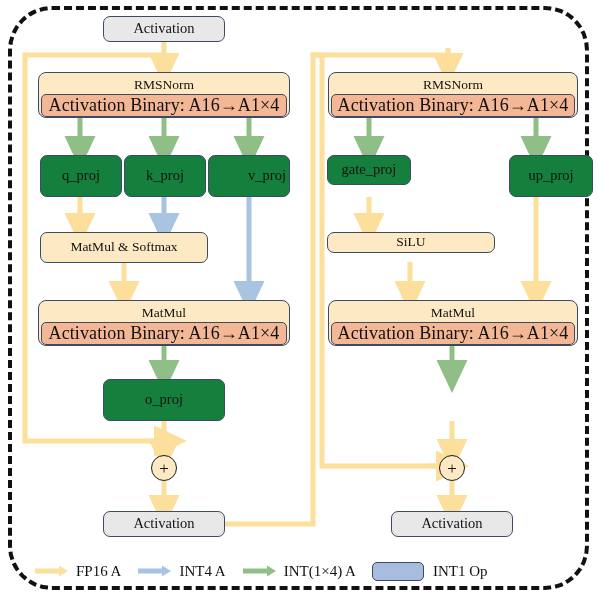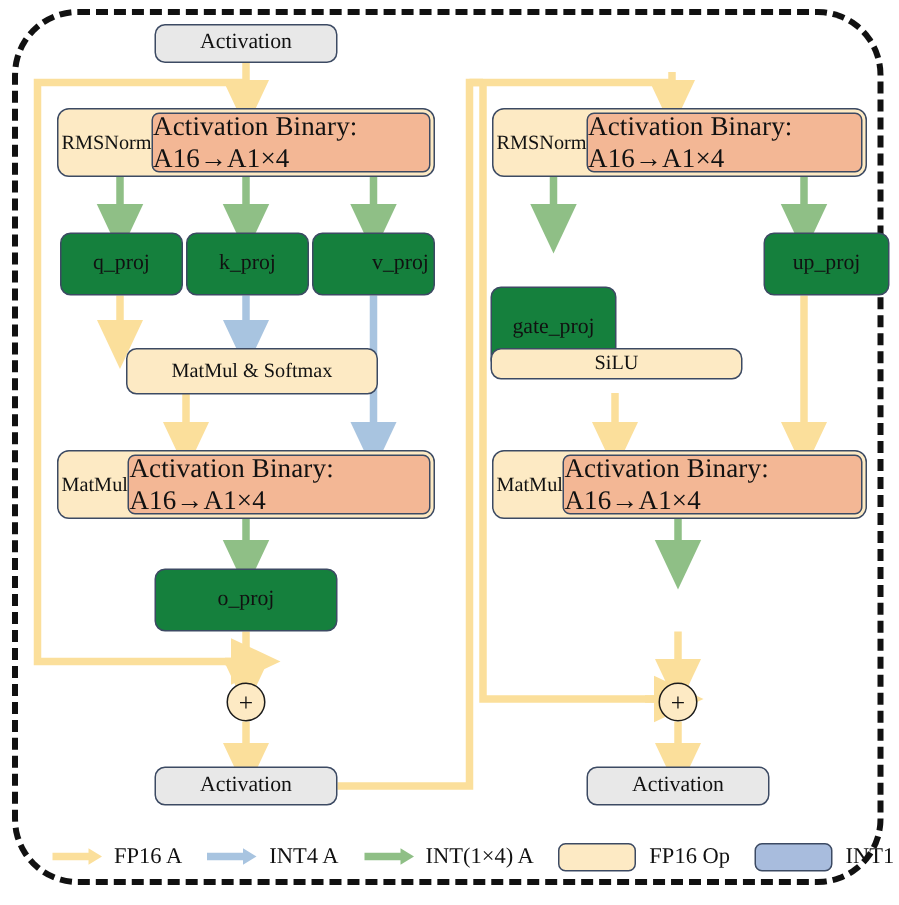--- a/index.html
+++ b/index.html
@@ -50,20 +50,21 @@
     font-size:14.5px;
   }
   
   .composite{
     position:absolute;
     box-sizing:border-box;
     border:1.8px solid #3c4a63;
     border-radius:8px;
     background:#fdeac4;
     display:flex;
+    flex-direction:column;
     overflow:hidden;
     padding:2px;
   }
   .composite .title{
     flex:0 0 19px;
     display:flex;align-items:center;justify-content:center;
     font-size:13.5px;color:#111;
   }
   .composite .binary{
     flex:1 1 auto;
@@ -183,39 +184,39 @@
 
   <div class="composite" style="left:38px;top:72px;width:252px;height:46px;">
     <div class="title">RMSNorm</div>
     <div class="binary">Activation Binary: A16→A1×4</div>
   </div>
 
   <div class="node op-int1" style="left:40px;top:155px;width:82px;height:42px;">q_proj</div>
   <div class="node op-int1" style="left:124px;top:155px;width:82px;height:42px;">k_proj</div>
   <div class="node op-int1" style="left:208px;top:155px;width:82px;height:42px;padding-left:36px;">v_proj</div>
 
-  <div class="node op-fp16" style="left:40px;top:232px;width:168px;height:31px;margin-left:44px;">MatMul &amp; Softmax</div>
+  <div class="node op-fp16" style="left:40px;top:232px;width:168px;height:31px;">MatMul &amp; Softmax</div>
 
   <div class="composite" style="left:38px;top:300px;width:252px;height:46px;">
     <div class="title">MatMul</div>
     <div class="binary">Activation Binary: A16→A1×4</div>
   </div>
 
   <div class="node op-int1" style="left:103px;top:379px;width:122px;height:42px;">o_proj</div>
 
   <div class="plus" style="left:151px;top:455px;">+</div>
 
   <div class="node act-node" style="left:103px;top:511px;width:122px;">Activation</div>
 
   <div class="composite" style="left:328px;top:72px;width:250px;height:46px;">
     <div class="title">RMSNorm</div>
     <div class="binary">Activation Binary: A16→A1×4</div>
   </div>
 
-  <div class="node op-int1" style="left:327px;top:155px;width:84px;height:56px;margin-top:36px;">gate_proj</div>
+  <div class="node op-int1" style="left:327px;top:155px;width:84px;height:30px;">gate_proj</div>
   <div class="node op-int1" style="left:494px;top:155px;width:84px;height:42px;margin-left:15px;">up_proj</div>
 
   <div class="node op-fp16" style="left:327px;top:232px;width:168px;height:21px;">SiLU</div>
 
   <div class="composite" style="left:328px;top:300px;width:250px;height:46px;">
     <div class="title">MatMul</div>
     <div class="binary">Activation Binary: A16→A1×4</div>
   </div>
 
 
@@ -242,24 +243,20 @@
     </div>
 
     <div class="legend-item">
       <svg class="lg-arrow" viewBox="0 0 36 14">
         <path d="M1,7 L26,7" stroke="#8fbf86" stroke-width="5" fill="none"></path>
         <path d="M25,1.5 L34,7 L25,12.5 z" fill="#8fbf86"></path>
       </svg>
       <span class="lg-label">INT(1×4) A</span>
     </div>
 
-    <div class="legend-item">
-      <span class="lg-swatch sw-fp16"></span>
-      <span class="lg-label">FP16 Op</span>
-    </div>
 
     <div class="legend-item">
       <span class="lg-swatch sw-int1"></span>
       <span class="lg-label">INT1 Op</span>
     </div>
 
   </div>
 
 </div>
 

